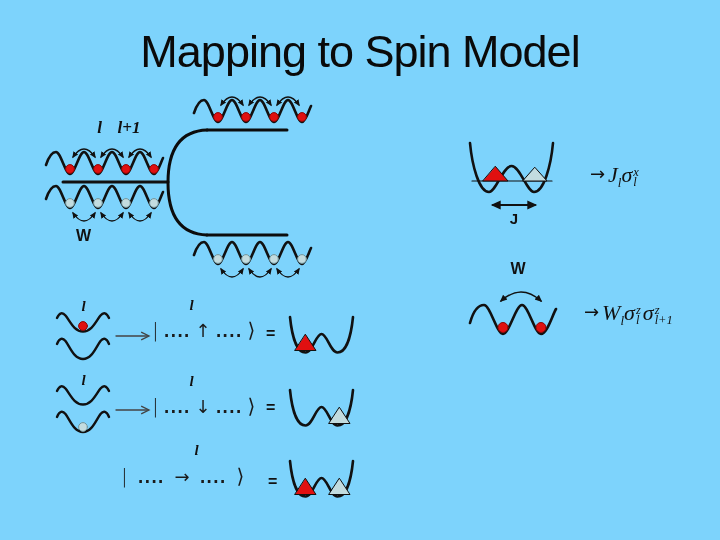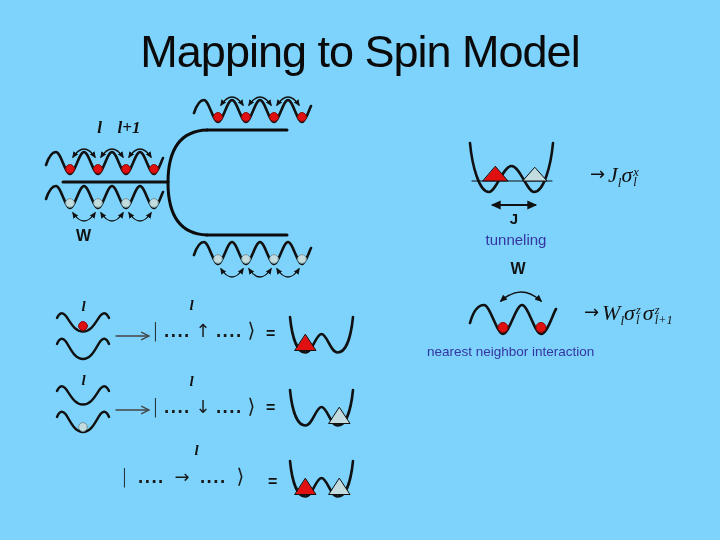--- a/index.html
+++ b/index.html
@@ -143,30 +143,28 @@
       <path fill="#e01010" stroke="#111" stroke-width="1" d="M295,494.5 L316,494.5 L305.5,478.5 z"></path>
       <path fill="#c3dcdf" stroke="#111" stroke-width="1" d="M329,494.5 L350,494.5 L339.5,478.5 z"></path>
     </g>
   </svg>
 
   <div class="abs serifl" style="left:91px;top:118px;width:17px;">l</div>
   <div class="abs serifl" style="left:112px;top:118px;width:34px;">l+1</div>
   <div class="abs blbl" style="left:71px;top:227px;width:25px;font-size:16px;">W</div>
 
   <div class="abs blbl" style="left:502px;top:210px;width:24px;">J</div>
-  <div class="abs cap" style="left:464px;top:231px;width:104px;font-size:15px;">tunneling</div>
   <div class="abs math" style="left:590px;top:162px;text-align:right;">
     <span class="marrow">→</span><span>J</span><sub>l</sub><span>σ</span><span class="ss">
         <span>x</span>
         <span>l</span>
       </span>
   </div>
 
   <div class="abs blbl" style="left:505px;top:260px;width:26px;font-size:16px;">W</div>
-  <div class="abs cap" style="left:427px;top:344px;width:166px;font-size:13.5px;">nearest neighbor interaction</div>
   <div class="abs math" style="left:584px;top:300px;">
     <span class="marrow">→</span><span>W</span><sub>l</sub><span>σ</span><span class="ss">
         <span>z</span>
         <span>l</span>
       </span><span style="margin-left:2px;">σ</span><span class="ss">
         <span>z</span>
         <span>l+1</span>
       </span>
   </div>
 

